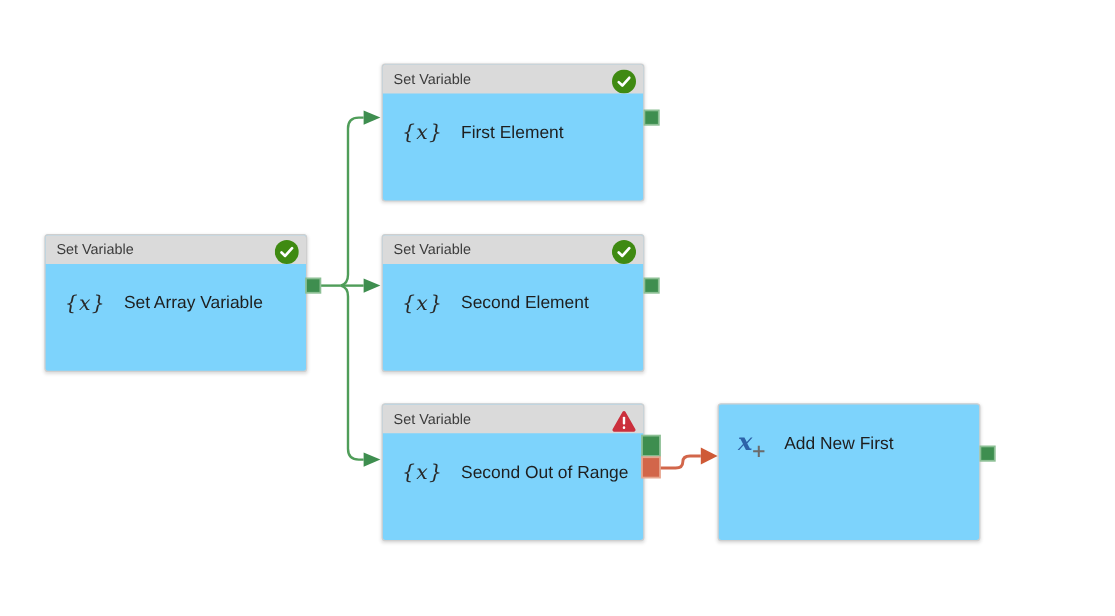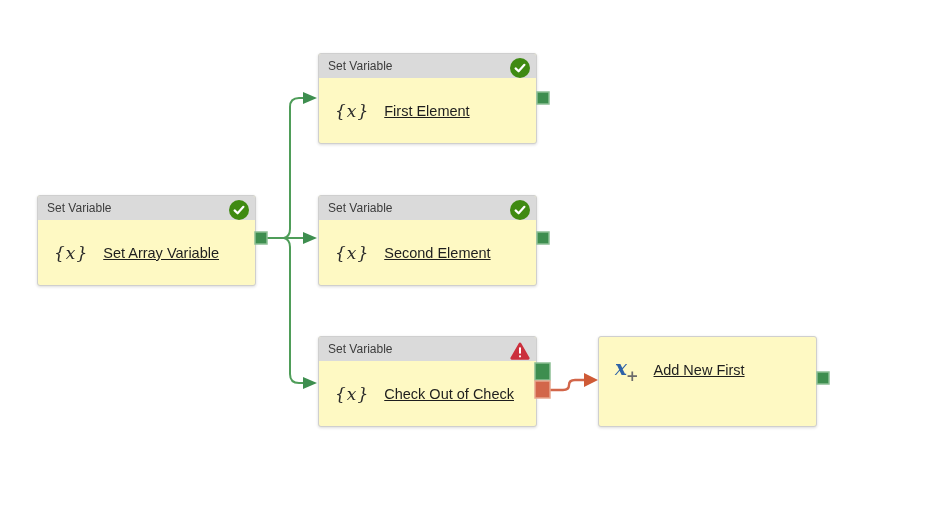--- a/index.html
+++ b/index.html
@@ -23,22 +23,22 @@
   .wires {
     position: absolute;
     left: 0;
     top: 0;
     z-index: 3;
     pointer-events: none;
   }
   .node {
     position: absolute;
     width: 219px;
-    height: 91px;
-    background: #fef9c3;
+    height: 115px;
+    background: #7dd3fc;
     border: 1px solid #cfcfcf;
     border-radius: 3px;
     box-shadow: 0 1px 3px rgba(0,0,0,0.14);
     box-sizing: border-box;
     z-index: 2;
   }
   .node-header {
     height: 24px;
     background: #dadada;
     border-radius: 2px 2px 0 0;
@@ -92,21 +92,20 @@
     font-size: 15px;
     font-weight: bold;
     color: #6b6b6b;
     vertical-align: -6px;
     margin-left: -1px;
   }
   .node-label {
     font-size: 14.5px;
     color: #1e1e1e;
     white-space: nowrap;
-    text-decoration: underline;
   }
 </style>
 </head>
 <body>
 
 <div id="canvas">
 
   <svg class="wires" width="929" height="513" viewBox="0 0 929 513">
 
     <g stroke="#4f9d59" stroke-width="2" fill="none">
@@ -186,21 +185,21 @@
       <span class="status-icon">
         <svg width="20" height="18" viewBox="0 0 20 18">
           <path d="M8.8 1.2 a1.4 1.4 0 0 1 2.4 0 L19.4 15.6 a1.4 1.4 0 0 1 -1.2 2.1 H1.8 a1.4 1.4 0 0 1 -1.2 -2.1 Z" fill="#cb2f3c"></path>
           <rect x="9" y="5.2" width="2" height="6.6" rx="0.8" fill="#ffffff"></rect>
           <rect x="9" y="13.2" width="2" height="2.2" rx="0.8" fill="#ffffff"></rect>
         </svg>
       </span>
     </div>
     <div class="node-body">
       <span class="var-icon">{x}</span>
-      <span class="node-label">Check Out of Check</span>
+      <span class="node-label">Second Out of Range</span>
     </div>
   </div>
 
   <div class="node" style="left:598px; top:336px;">
     <div class="node-body">
       <span class="append-icon"><span class="ax">x</span><span class="aplus">+</span></span>
       <span class="node-label">Add New First</span>
     </div>
   </div>
 

